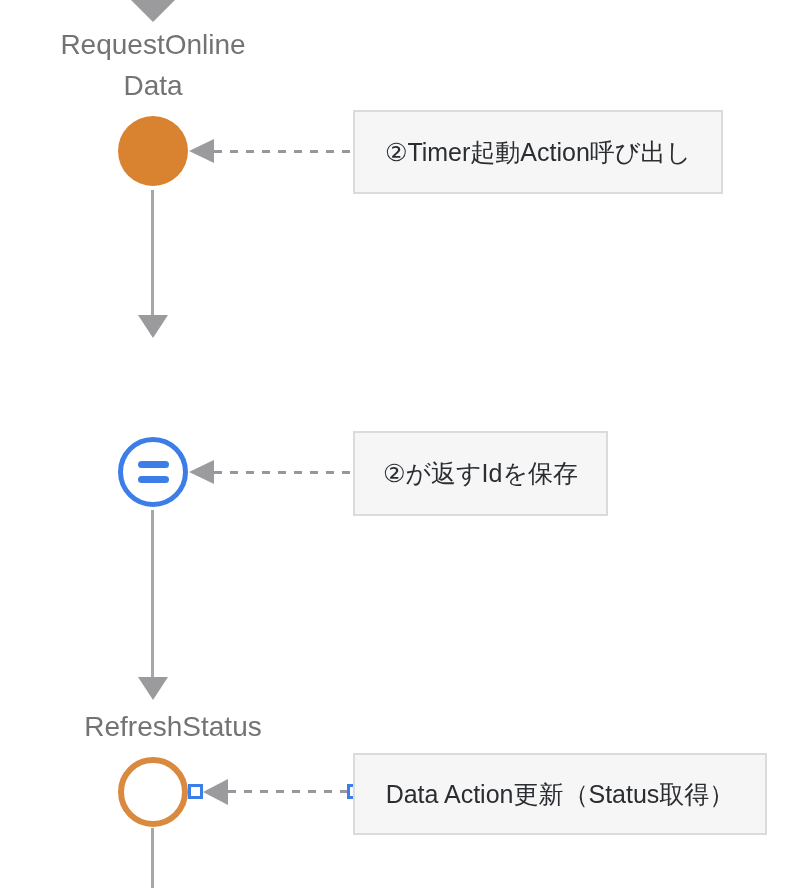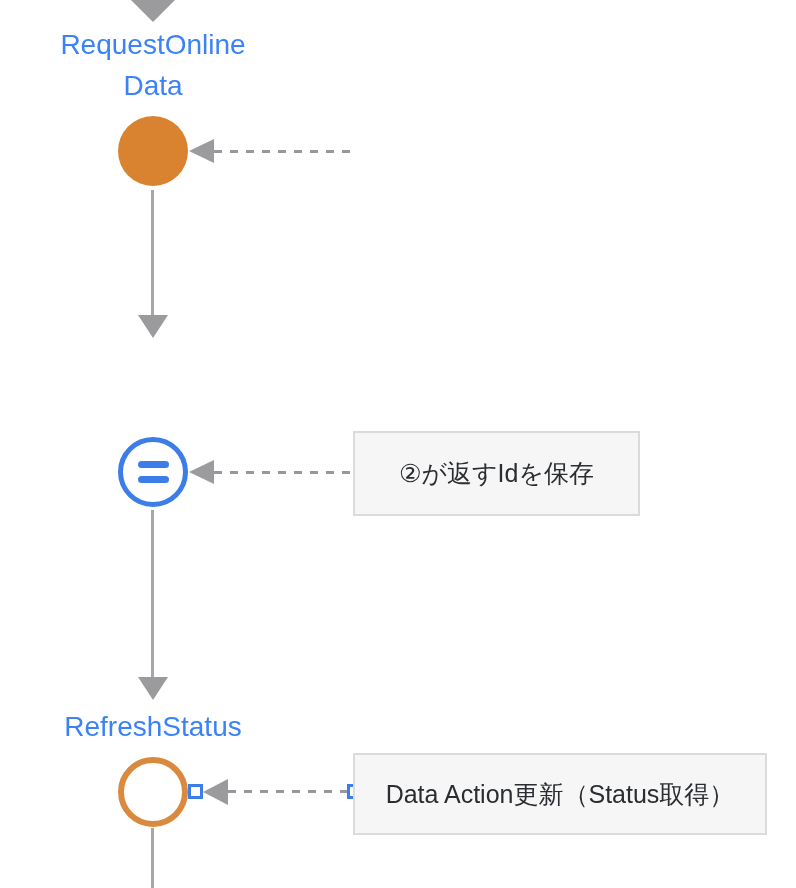--- a/index.html
+++ b/index.html
@@ -2,21 +2,21 @@
 <html><head>
 <meta charset="utf-8">
 <style>
   html,body{margin:0;padding:0;background:#ffffff;}
   .canvas{
     position:relative;width:796px;height:888px;background:#ffffff;overflow:hidden;
     font-family:"Liberation Sans","DejaVu Sans",sans-serif;color:#2A2D31;
   }
   .node-label{
     position:absolute;left:0;width:306px;text-align:center;
-    font-size:28px;line-height:41px;color:#3b82f6;
+    font-size:28px;line-height:41px;color:#737373;
   }
   .node-circle{
     position:absolute;width:70px;height:70px;border-radius:50%;
     box-sizing:border-box;
   }
   .fill-orange{background:#D9822F;}
   .ring-orange{background:#ffffff;border:6px solid #DA8A3E;}
   .ring-blue{
     background:#ffffff;border:5px solid #3D7DE8;
     display:flex;flex-direction:column;align-items:center;justify-content:center;
@@ -61,41 +61,44 @@
   <div class="arrow-down" style="left:131px;top:0;"></div>
 
   <div class="node-label" style="top:24px;">
     <span>RequestOnline</span><br>
     <span>Data</span>
   </div>
   <div class="node-circle fill-orange" style="left:118px;top:116px;"></div>
 
   <div class="arrow-left" style="left:189px;top:139px;"></div>
   <div class="dash-h" style="left:214px;top:150px;width:139px;"></div>
+  <div class="comment" style="left:353px;top:110px;width:370px;height:84px;">
+    <span>②Timer起動Action呼び出し</span>
+  </div>
 
   <div class="vline" style="left:151px;top:190px;height:125px;"></div>
   <div class="arrow-down small" style="left:138px;top:315px;"></div>
 
   <div class="node-circle ring-blue" style="left:118px;top:437px;">
     <div class="eq-icon">
       <div class="eq-bar"></div>
       <div class="eq-bar"></div>
     </div>
   </div>
 
   <div class="arrow-left" style="left:189px;top:460px;"></div>
   <div class="dash-h" style="left:214px;top:471px;width:139px;"></div>
-  <div class="comment" style="left:353px;top:431px;width:287px;height:85px;">
+  <div class="comment" style="left:353px;top:431px;width:255px;height:85px;">
     <span>②が返すIdを保存</span>
   </div>
 
   <div class="vline" style="left:151px;top:510px;height:167px;"></div>
   <div class="arrow-down small" style="left:138px;top:677px;"></div>
 
-  <div class="node-label" style="top:706px;">
+  <div class="node-label" style="top:706px;padding-left:20px;">
     <span>RefreshStatus</span>
   </div>
   <div class="node-circle ring-orange" style="left:118px;top:757px;"></div>
 
   <div class="arrow-left" style="left:203px;top:779px;border-top-width:13px;border-bottom-width:13px;"></div>
   <div class="dash-h" style="left:228px;top:790px;width:119px;"></div>
   <div class="handle" style="left:188px;top:784px;"></div>
   <div class="handle" style="left:347px;top:784px;"></div>
   <div class="comment" style="left:353px;top:753px;width:414px;height:82px;">
     <span>Data Action更新（Status取得）</span>

